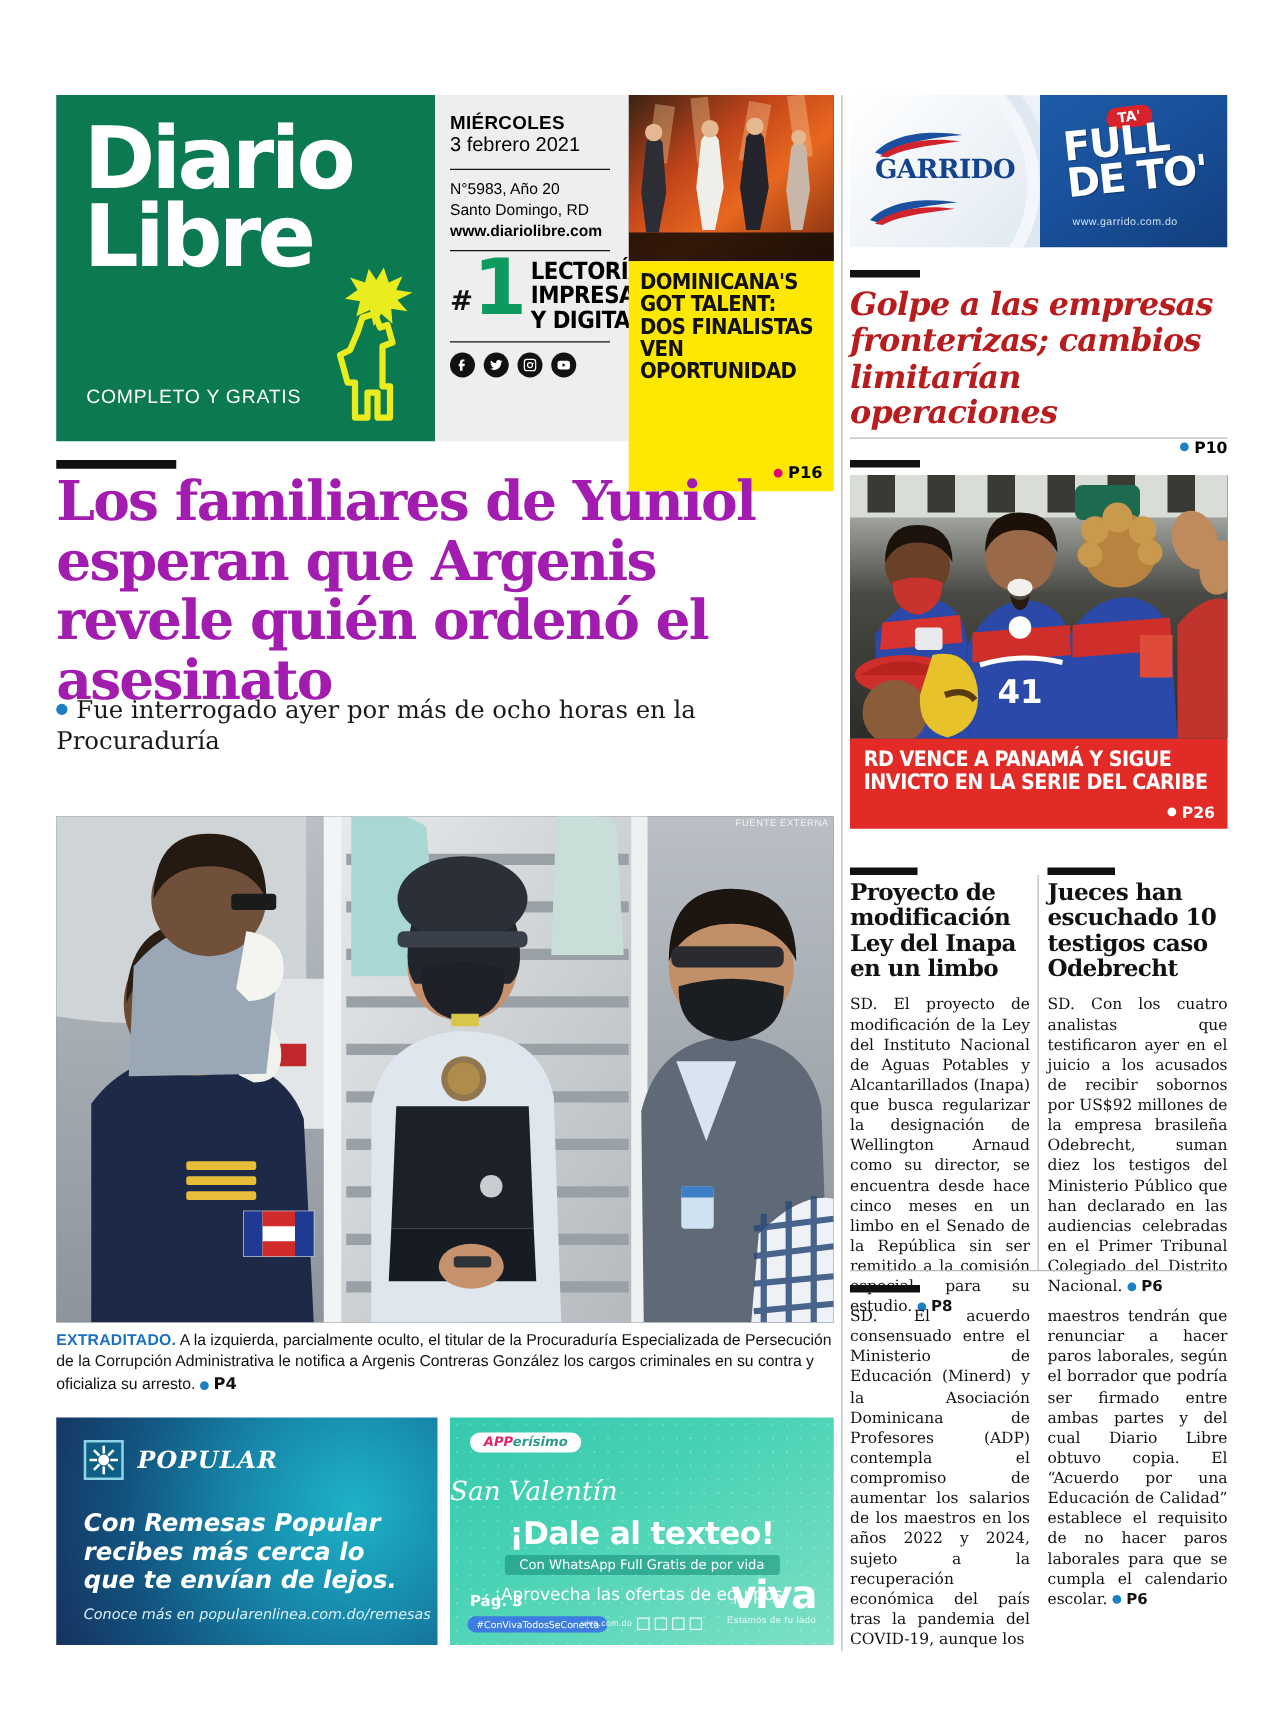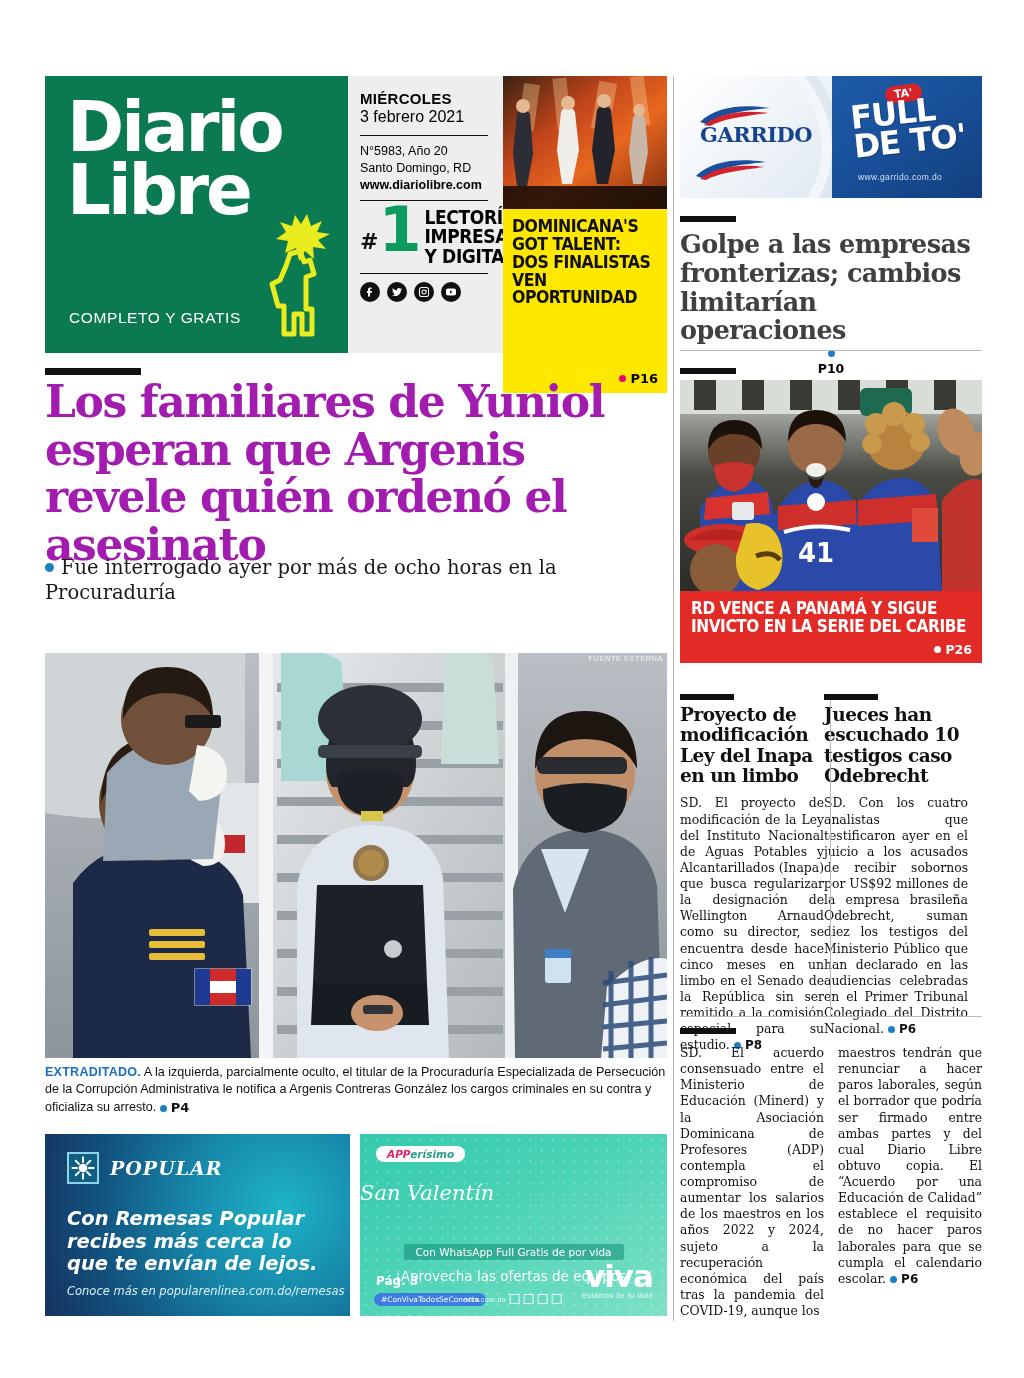--- a/index.html
+++ b/index.html
@@ -53,25 +53,25 @@
   .gr-right{position:absolute;left:152px;top:0;width:150px;height:122px;background:linear-gradient(145deg,#1d5ca8 0%,#19509a 45%,#133f7d 100%);}
   .gr-arc{position:absolute;border-radius:50%;border:10px solid #e8eef5;}
   .gr-logo{position:absolute;left:16px;top:46px;width:120px;text-align:center;}
   .gr-name{font-family:"DejaVu Serif",serif;font-weight:bold;font-size:21px;color:#16448c;letter-spacing:-0.5px;}
   .gr-swoosh{position:absolute;width:74px;height:22px;}
   .gr-ta{position:absolute;left:205px;top:9px;background:#d8232a;color:#fff;font-weight:bold;font-size:11px;padding:2px 9px;border-radius:9px;transform:rotate(-7deg);font-family:"DejaVu Sans",sans-serif;}
   .gr-full{position:absolute;left:172px;top:22px;color:#fff;font-family:"DejaVu Sans",sans-serif;font-weight:bold;font-size:32px;line-height:0.92;transform:rotate(-6deg);letter-spacing:-1px;text-shadow:1px 1px 0 rgba(0,0,0,.25);}
   .gr-url{position:absolute;left:178px;top:96px;color:#cfe0f3;font-size:8.5px;letter-spacing:0.4px;}
 
   .kicker{height:6px;background:#111;width:56px;}
-  .hl{font-family:"DejaVu Serif",serif;font-weight:bold;color:#404040;}
+  .hl{font-family:"DejaVu Serif",serif;font-weight:bold;color:#b91c1c;font-style:italic;}
 
   .rt-headline{position:absolute;left:680px;top:216px;width:302px;}
   .rt-headline .hl{font-size:25.5px;line-height:1.13;letter-spacing:-0.6px;}
-  .pg-right{display:flex;justify-content:flex-end;align-items:center;gap:4px;font-family:"DejaVu Sans",sans-serif;font-weight:bold;font-size:12.5px;margin-top:5px;flex-direction:column;}
+  .pg-right{display:flex;justify-content:flex-end;align-items:center;gap:4px;font-family:"DejaVu Sans",sans-serif;font-weight:bold;font-size:12.5px;margin-top:5px;}
 
   
   .main-kicker{position:absolute;left:45px;top:368px;width:96px;height:7px;background:#111;}
   .main-hl{position:absolute;left:45px;top:378px;width:622px;font-family:"DejaVu Serif",serif;font-weight:bold;font-size:44px;line-height:1.08;letter-spacing:-1.4px;color:#a21caf;}
   .bullets{position:absolute;left:45px;top:556px;width:622px;font-family:"DejaVu Serif",serif;font-size:19.5px;line-height:1.26;color:#1a1a1a;}
   .bullets p{margin:0 0 1px 0;}
   .bdot{width:9px;height:9px;border-radius:50%;background:#1b7fc4;display:inline-block;margin-right:7px;vertical-align:2px;}
 
   
   .main-photo{position:absolute;left:45px;top:653px;width:622px;height:405px;overflow:hidden;background:#7c848c;}
@@ -81,21 +81,21 @@
 
   
   .sp-kicker{position:absolute;left:680px;top:368px;width:56px;height:6px;background:#111;}
   .sp-photo{position:absolute;left:680px;top:380px;width:302px;height:211px;overflow:hidden;background:#3a3028;}
   .sp-red{position:absolute;left:680px;top:591px;width:302px;height:72px;background:#e22b26;box-sizing:border-box;padding:9px 10px 0 11px;}
   .sp-text{font-family:"DejaVu Sans Condensed","DejaVu Sans",sans-serif;font-weight:bold;font-size:17px;line-height:1.05;color:#fff;letter-spacing:-0.4px;}
   .sp-pg{position:absolute;right:10px;bottom:6px;color:#fff;font-family:"DejaVu Sans",sans-serif;font-weight:bold;font-size:12.5px;display:flex;align-items:center;gap:4px;}
 
   
   .two-col{position:absolute;left:680px;top:694px;width:302px;}
-  .tc-row{display:flex;}
+  .tc-row{display:flex;gap:14px;}
   .tc{width:144px;}
   .tc-k{width:54px;height:6px;background:#111;margin-bottom:5px;}
   .tc-h{font-family:"DejaVu Serif",serif;font-weight:bold;font-size:18.5px;line-height:1.1;letter-spacing:-0.5px;color:#111;}
   .tc-body{font-family:"DejaVu Serif",serif;font-size:12.4px;line-height:1.30;text-align:justify;color:#111;margin-top:9px;}
   .tc-body .pgi{font-family:"DejaVu Sans",sans-serif;font-weight:bold;font-size:12px;white-space:nowrap;}
 
   
   .pacto{position:absolute;left:680px;top:1028px;width:302px;}
   .pacto-k{width:56px;height:6px;background:#111;margin-bottom:6px;}
   .pacto-h{font-family:"DejaVu Serif",serif;font-weight:bold;font-size:25.5px;line-height:1.11;letter-spacing:-0.7px;color:#111;}
@@ -551,20 +551,21 @@
 
   <div class="ad-viva">
     <div class="viva-dots"></div>
     <div class="app-badge">
       <span>APP</span><i>erísimo</i>
     </div>
     <div class="viva-script">
       <small>En</small>
       <span>San Valentín</span>
     </div>
+    <div class="viva-head">¡Dale al texteo!</div>
     <div class="viva-pill">Con WhatsApp Full Gratis de por vida</div>
     <div class="viva-sub">¡Aprovecha las ofertas de equipos!</div>
     <div class="viva-pag">Pág. 3</div>
     <div class="viva-tag">#ConVivaTodosSeConecta</div>
     <div class="viva-url">
       <span>viva.com.do</span>
       <span class="mini-sq"></span>
       <span class="mini-sq"></span>
       <span class="mini-sq"></span>
       <span class="mini-sq"></span>

